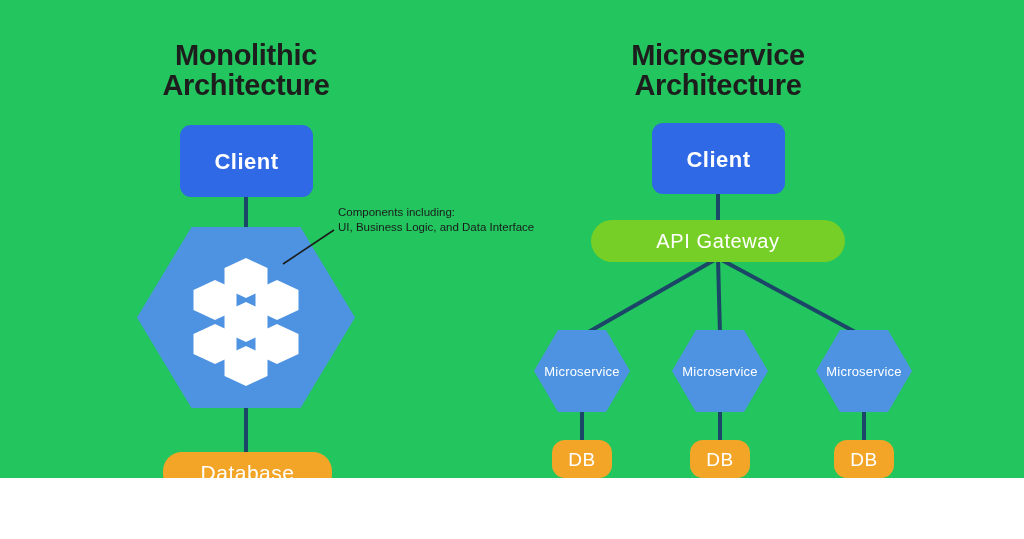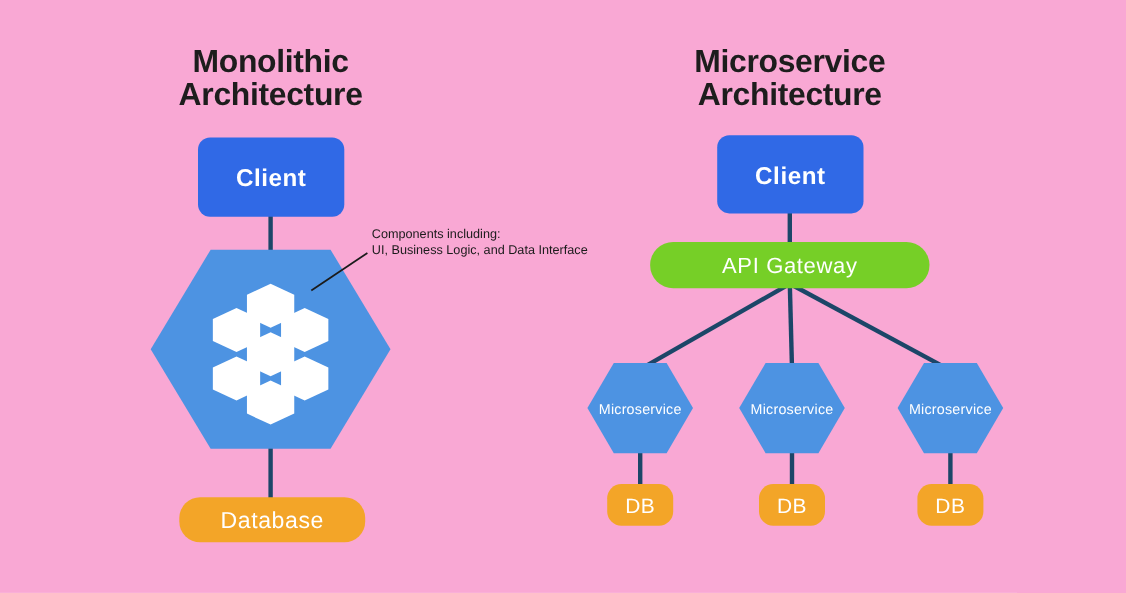--- a/index.html
+++ b/index.html
@@ -3,22 +3,22 @@
 <meta charset="utf-8">
 <style>
   html, body {
     margin: 0;
     padding: 0;
     background: #ffffff;
   }
   .canvas {
     position: relative;
     width: 1024px;
-    height: 539px;
-    background: #f9a8d4;
+    height: 478px;
+    background: #22c55e;
     overflow: hidden;
     font-family: "Liberation Sans", sans-serif;
   }
   svg { display: block; }
 
   .title-text {
     font-family: "Liberation Sans", sans-serif;
     font-size: 29px;
     font-weight: 700;
     fill: #1d1d1d;

